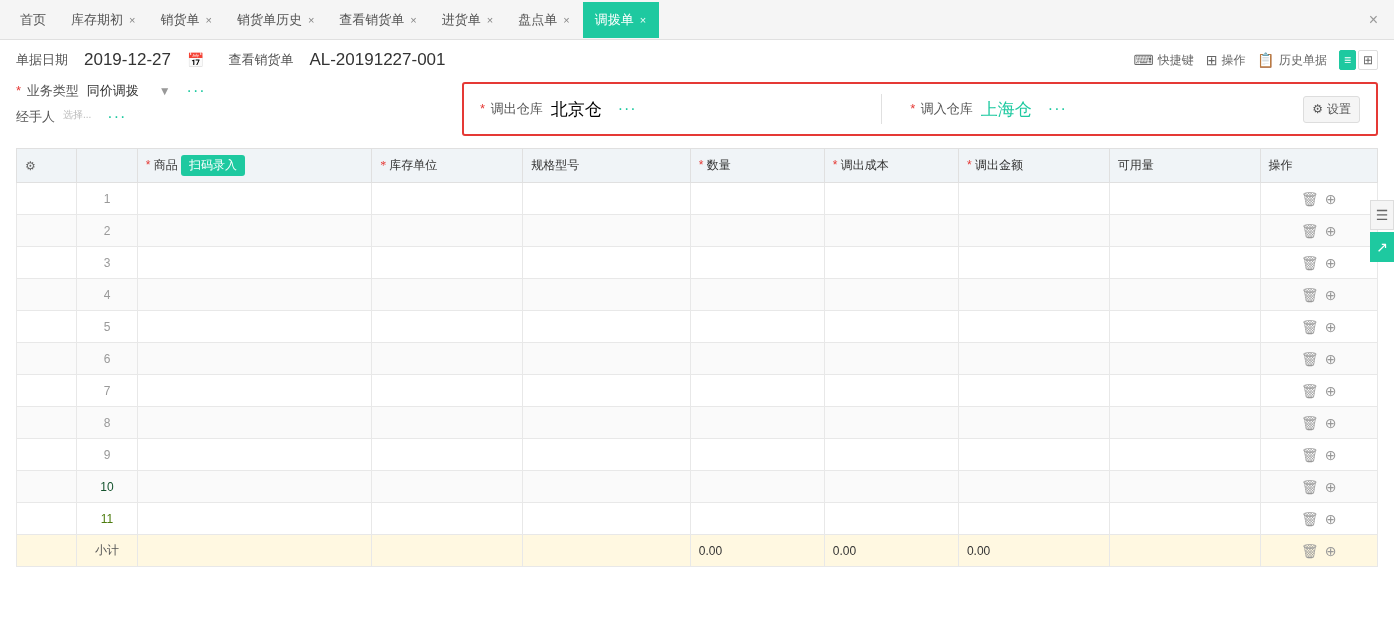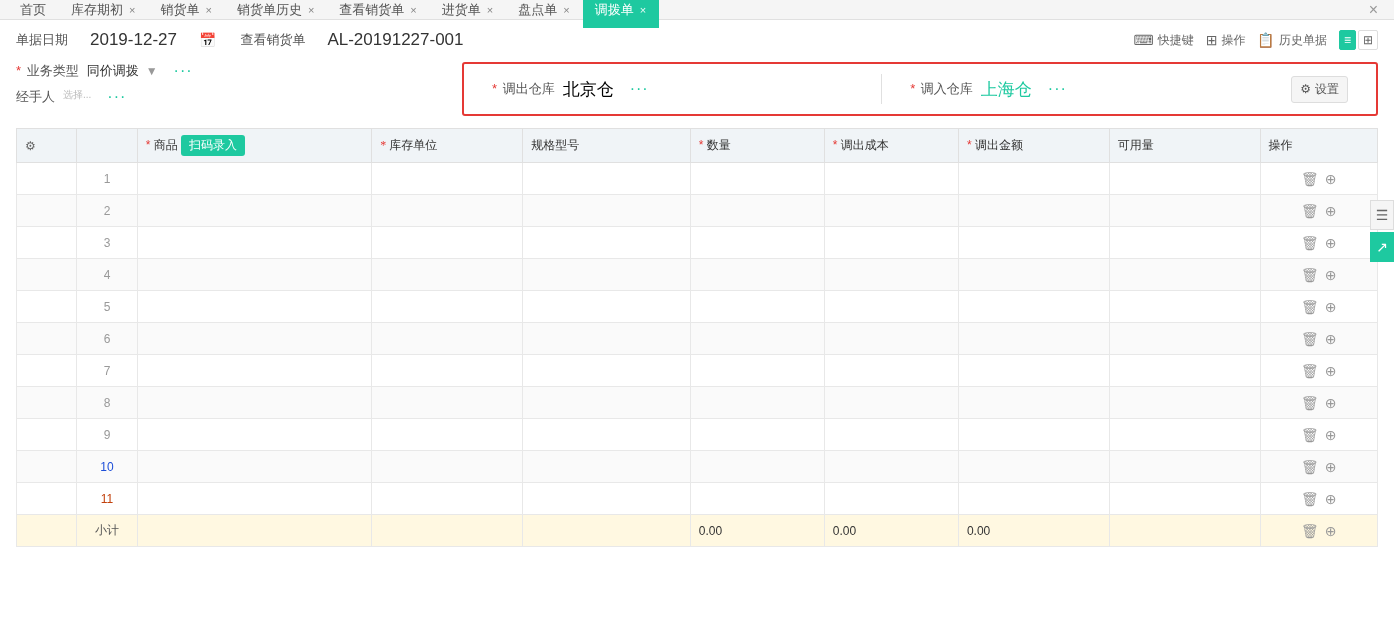--- a/index.html
+++ b/index.html
@@ -4,21 +4,21 @@
   <style>
     * { box-sizing: border-box; margin: 0; padding: 0; }
     body { font-family: 'Microsoft YaHei', Arial, sans-serif; font-size: 13px; color: #333; background: #fff; overflow: hidden; }
 
     
     .tab-bar {
       display: flex;
       align-items: center;
       border-bottom: 1px solid #e0e0e0;
       background: #f5f5f5;
-      height: 20px;
+      height: 40px;
       padding: 0 8px;
       position: relative;
     }
     .tab {
       display: flex;
       align-items: center;
       padding: 0 12px;
       height: 36px;
       cursor: pointer;
       font-size: 13px;
@@ -55,21 +55,21 @@
     
     .header-row {
       display: flex;
       align-items: center;
       margin-bottom: 12px;
       gap: 24px;
     }
     .header-field {
       display: flex;
       align-items: center;
-      gap: 22px;
+      gap: 16px;
       font-size: 13px;
       color: #333;
     }
     .date-icon {
       color: #1ec9a0;
       cursor: pointer;
       font-size: 14px;
     }
 
     
@@ -98,21 +98,21 @@
     }
 
     
     .form-left {
       flex: 0 0 430px;
     }
     .form-right-box {
       flex: 1;
       border: 2px solid #e53935;
       border-radius: 3px;
-      padding: 10px 28px;
+      padding: 10px 16px;
       display: flex;
       align-items: center;
       gap: 20px;
     }
 
     .field-row {
       display: flex;
       align-items: flex-start;
       margin-bottom: 8px;
       gap: 8px;
@@ -126,21 +126,21 @@
       color: #e53935;
       margin-right: 2px;
     }
     .field-value {
       color: #333;
       font-size: 17px;
     }
     .field-select {
       display: flex;
       align-items: center;
-      gap: 7px;
+      gap: 20px;
       cursor: pointer;
     }
     .field-select .arrow { color: #999; font-size: 12px; }
     .more-btn {
       color: #1ec9a0;
       cursor: pointer;
       font-size: 16px;
       letter-spacing: 1px;
       margin-left: 8px;
     }
@@ -600,38 +600,38 @@
       <td class="col-avail"></td>
       <td class="col-op">
         <div class="op-icons">
           <span class="op-icon" title="删除">🗑</span>
           <span class="op-icon" title="复制">⊕</span>
         </div>
       </td>
     </tr>
           <tr>
       <td class="col-settings"></td>
-      <td class="col-num" style="text-align:center;color:#1d4ed8;">10</td>
-      <td class="col-product"></td>
-      <td class="col-unit"></td>
-      <td class="col-spec"></td>
-      <td class="col-qty"></td>
-      <td class="col-cost"></td>
-      <td class="col-amount"></td>
-      <td class="col-avail"></td>
-      <td class="col-op">
-        <div class="op-icons">
-          <span class="op-icon" title="删除">🗑</span>
-          <span class="op-icon" title="复制">⊕</span>
-        </div>
-      </td>
-    </tr>
-          <tr>
-      <td class="col-settings"></td>
-      <td class="col-num" style="text-align:center;color:#c2410c;">11</td>
+      <td class="col-num" style="text-align:center;color:#14532d;">10</td>
+      <td class="col-product"></td>
+      <td class="col-unit"></td>
+      <td class="col-spec"></td>
+      <td class="col-qty"></td>
+      <td class="col-cost"></td>
+      <td class="col-amount"></td>
+      <td class="col-avail"></td>
+      <td class="col-op">
+        <div class="op-icons">
+          <span class="op-icon" title="删除">🗑</span>
+          <span class="op-icon" title="复制">⊕</span>
+        </div>
+      </td>
+    </tr>
+          <tr>
+      <td class="col-settings"></td>
+      <td class="col-num" style="text-align:center;color:#4d7c0f;">11</td>
       <td class="col-product"></td>
       <td class="col-unit"></td>
       <td class="col-spec"></td>
       <td class="col-qty"></td>
       <td class="col-cost"></td>
       <td class="col-amount"></td>
       <td class="col-avail"></td>
       <td class="col-op">
         <div class="op-icons">
           <span class="op-icon" title="删除">🗑</span>

